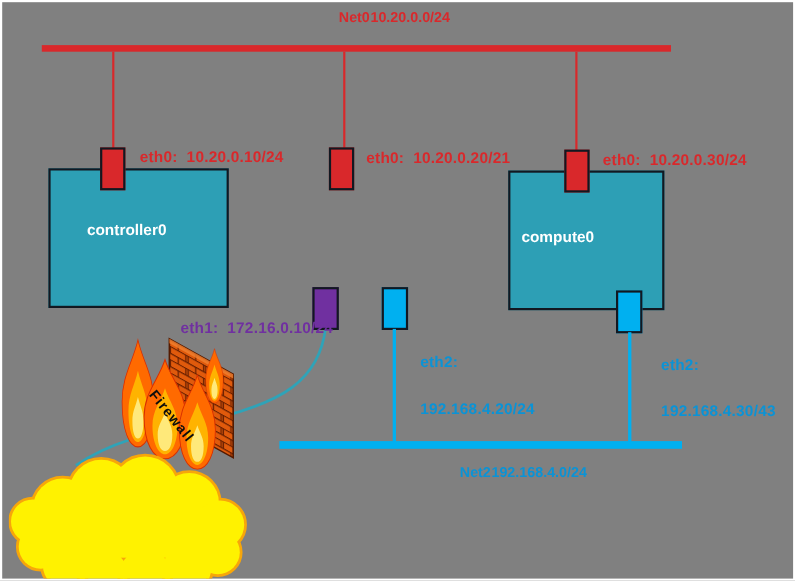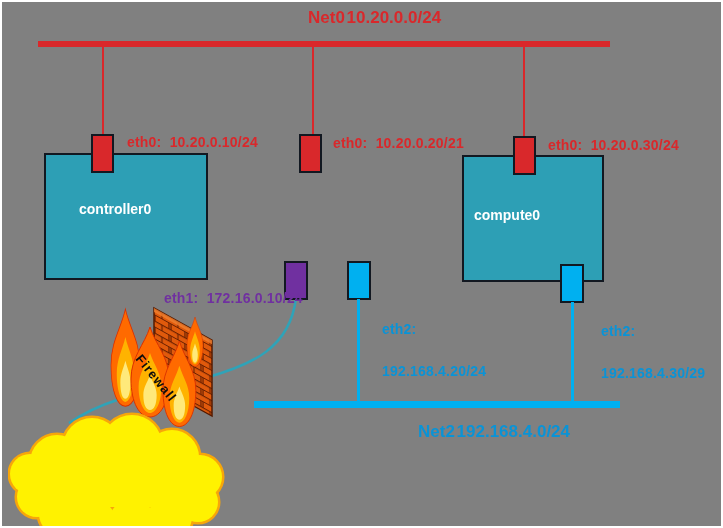--- a/index.html
+++ b/index.html
@@ -37,21 +37,21 @@
   .nic-purple{background:var(--purple);}
   .nic-cyan{background:var(--cyan);}
   .iface-label{
     position:absolute;font-weight:bold;font-size:14px;white-space:pre;
     letter-spacing:0.2px;
   }
   .red-text{color:var(--red);}
   .purple-text{color:var(--purple);}
   .cyan-text{color:var(--cyan-text);}
   .net-label{
-    position:absolute;font-weight:bold;font-size:17px;white-space:pre;
+    position:absolute;font-weight:bold;font-size:13px;white-space:pre;
     word-spacing:-3px;
   }
   svg{position:absolute;display:block;}
   .eth2-block{line-height:14px;}
 </style>
 </head>
 <body>
 
 <div id="canvas">
 
@@ -85,21 +85,21 @@
   <div class="nic nic-cyan" style="left:345px;top:259px;width:24px;"></div>
   <div class="nic nic-cyan" style="left:558px;top:262px;width:24px;"></div>
 
   <div class="iface-label purple-text" style="left:162px;top:288px;">eth1:  172.16.0.10/24</div>
   <div class="iface-label cyan-text eth2-block" style="left:380px;top:292px;">
     <div>eth2:</div>
     <div>192.168.4.20/24</div>
   </div>
   <div class="iface-label cyan-text eth2-block" style="left:599px;top:294px;">
     <div>eth2:</div>
-    <div>192.168.4.30/29</div>
+    <div>192.168.4.30/43</div>
   </div>
 
   <div class="vline cyan-line" style="left:355px;top:297px;height:103px;"></div>
   <div class="vline cyan-line" style="left:569px;top:300px;height:100px;"></div>
   <div class="hbar cyan-bar" style="left:252px;top:399px;width:366px;height:7px;"></div>
   <div class="net-label cyan-text" style="left:381px;top:420px;padding-left:35px;">Net2 192.168.4.0/24</div>
 
 
   <svg style="left:105px;top:293px;" width="122" height="132" viewBox="0 0 122 132">
     <defs>

